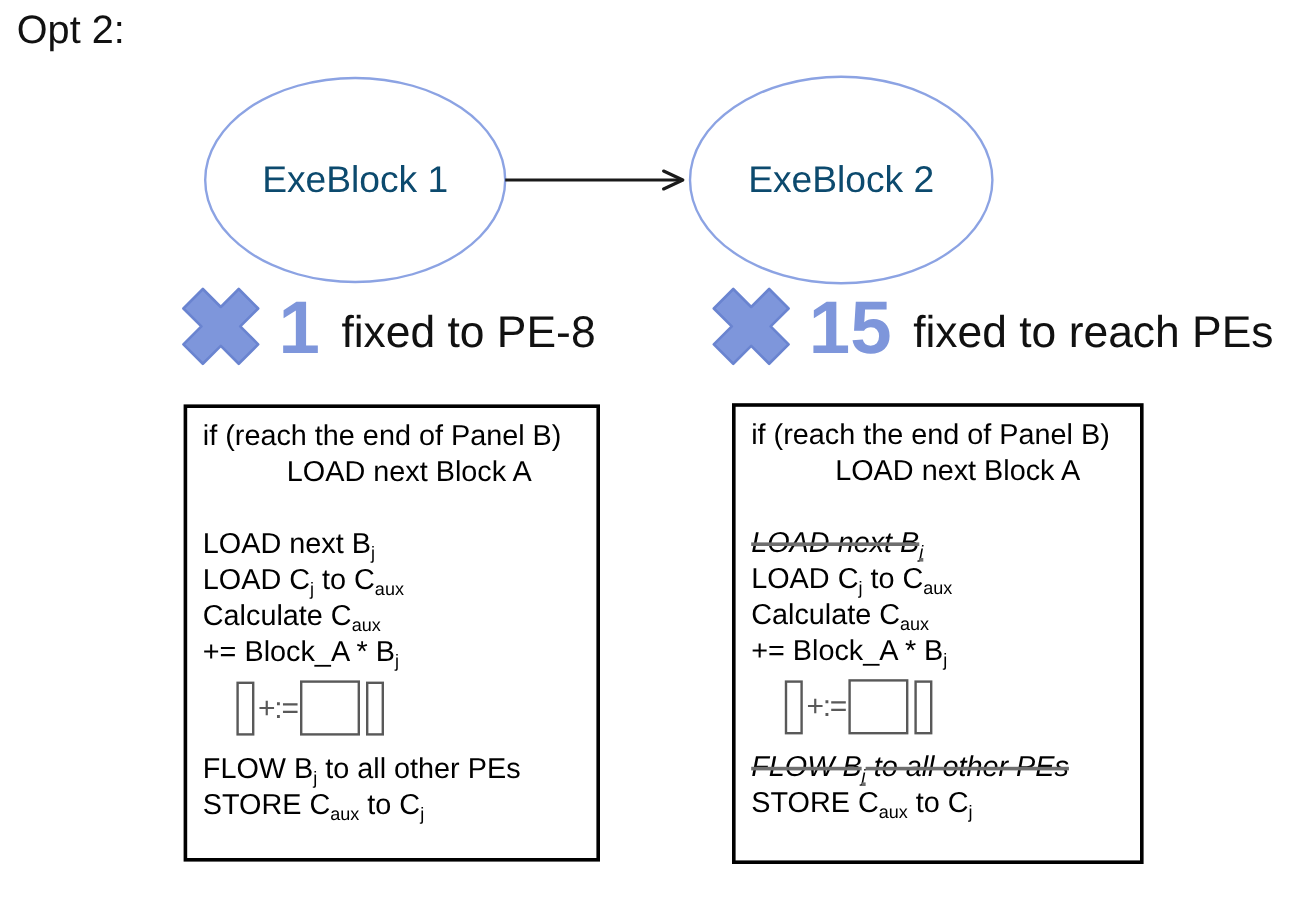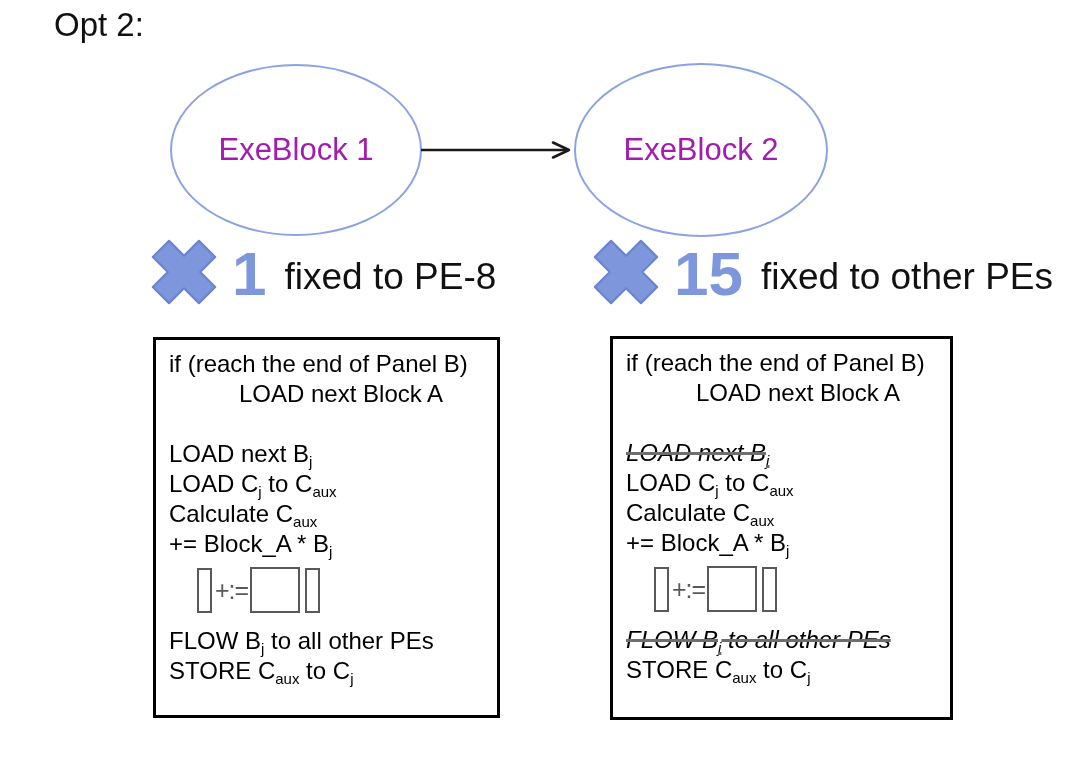--- a/index.html
+++ b/index.html
@@ -15,37 +15,36 @@
     height: 757px;
     background: #ffffff;
     overflow: hidden;
   }
   .page-title {
     position: absolute;
     left: 14px;
     top: 6px;
     font-size: 33px;
     color: #111;
-    margin-left: 40px;
   }
   .ellipse {
     position: absolute;
     border: 2.5px solid var(--ellipse-stroke, #8CA3E3);
     border-radius: 50%;
     display: flex;
     align-items: center;
     justify-content: center;
     box-sizing: border-box;
     background: #fff;
   }
   .ellipse1 { left: 170px; top: 64px; width: 252px; height: 172px; }
   .ellipse2 { left: 574px; top: 63px; width: 254px; height: 174px; }
   .ellipse .node-label {
     font-size: 31px;
-    color: #a21caf;
+    color: #0c4a6e;
     white-space: nowrap;
   }
   .arrow-svg {
     position: absolute;
     left: 420px;
     top: 136px;
   }
   .mult-row {
     position: absolute;
     display: flex;
@@ -149,21 +148,21 @@
     </svg>
     <span class="mult-count">1</span>
     <span class="mult-label">fixed to PE-8</span>
   </div>
 
   <div class="mult-row mult2">
     <svg class="x-svg" width="80" height="74" viewBox="-42 -42 84 84">
       <path d="M -37,-13 L -13,-13 L -13,-37 L 13,-37 L 13,-13 L 37,-13 L 37,13 L 13,13 L 13,37 L -13,37 L -13,13 L -37,13 Z" transform="rotate(45)" fill="#7E96DB" stroke="#6A84D0" stroke-width="2.5" stroke-linejoin="round"></path>
     </svg>
     <span class="mult-count">15</span>
-    <span class="mult-label">fixed to other PEs</span>
+    <span class="mult-label">fixed to reach PEs</span>
   </div>
 
   <div class="code-box box1">
       <div class="code-line"><span>if (reach the end of Panel B)</span></div>
       <div class="code-line indent"><span>LOAD next Block A</span></div>
       <div class="code-blank"></div>
       <div class="code-line"><span>LOAD next B</span><sub>j</sub></div>
       <div class="code-line"><span>LOAD C</span><sub>j</sub><span> to C</span><sub>aux</sub></div>
       <div class="code-line"><span>Calculate C</span><sub>aux</sub></div>
       <div class="code-line"><span> += Block_A * B</span><sub>j</sub></div>

